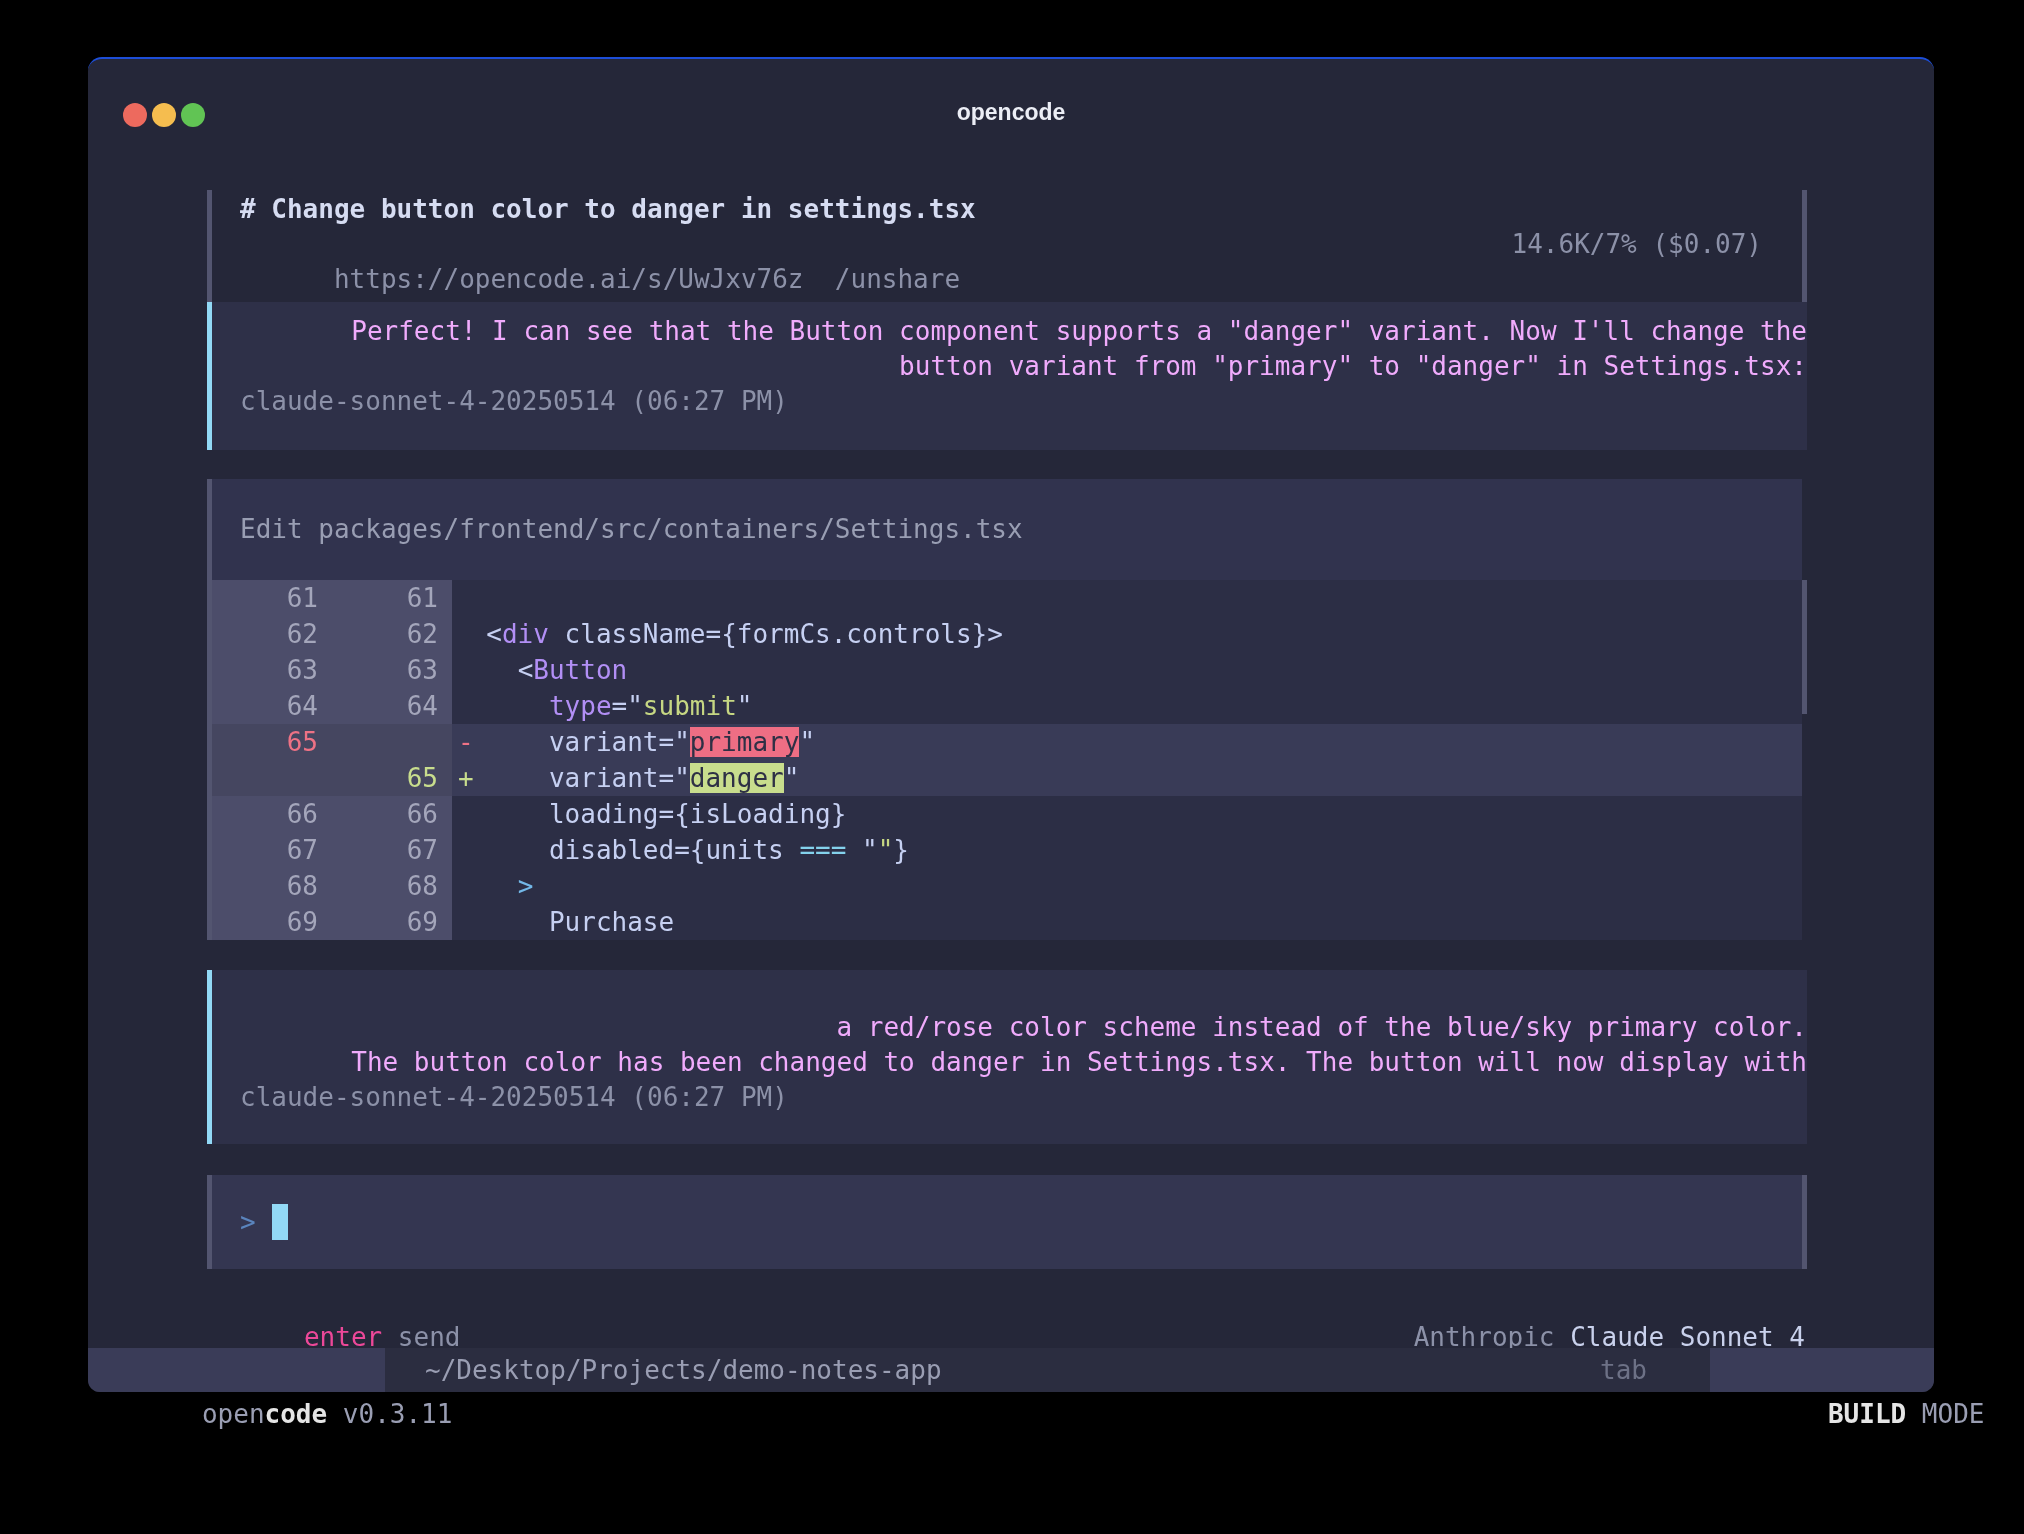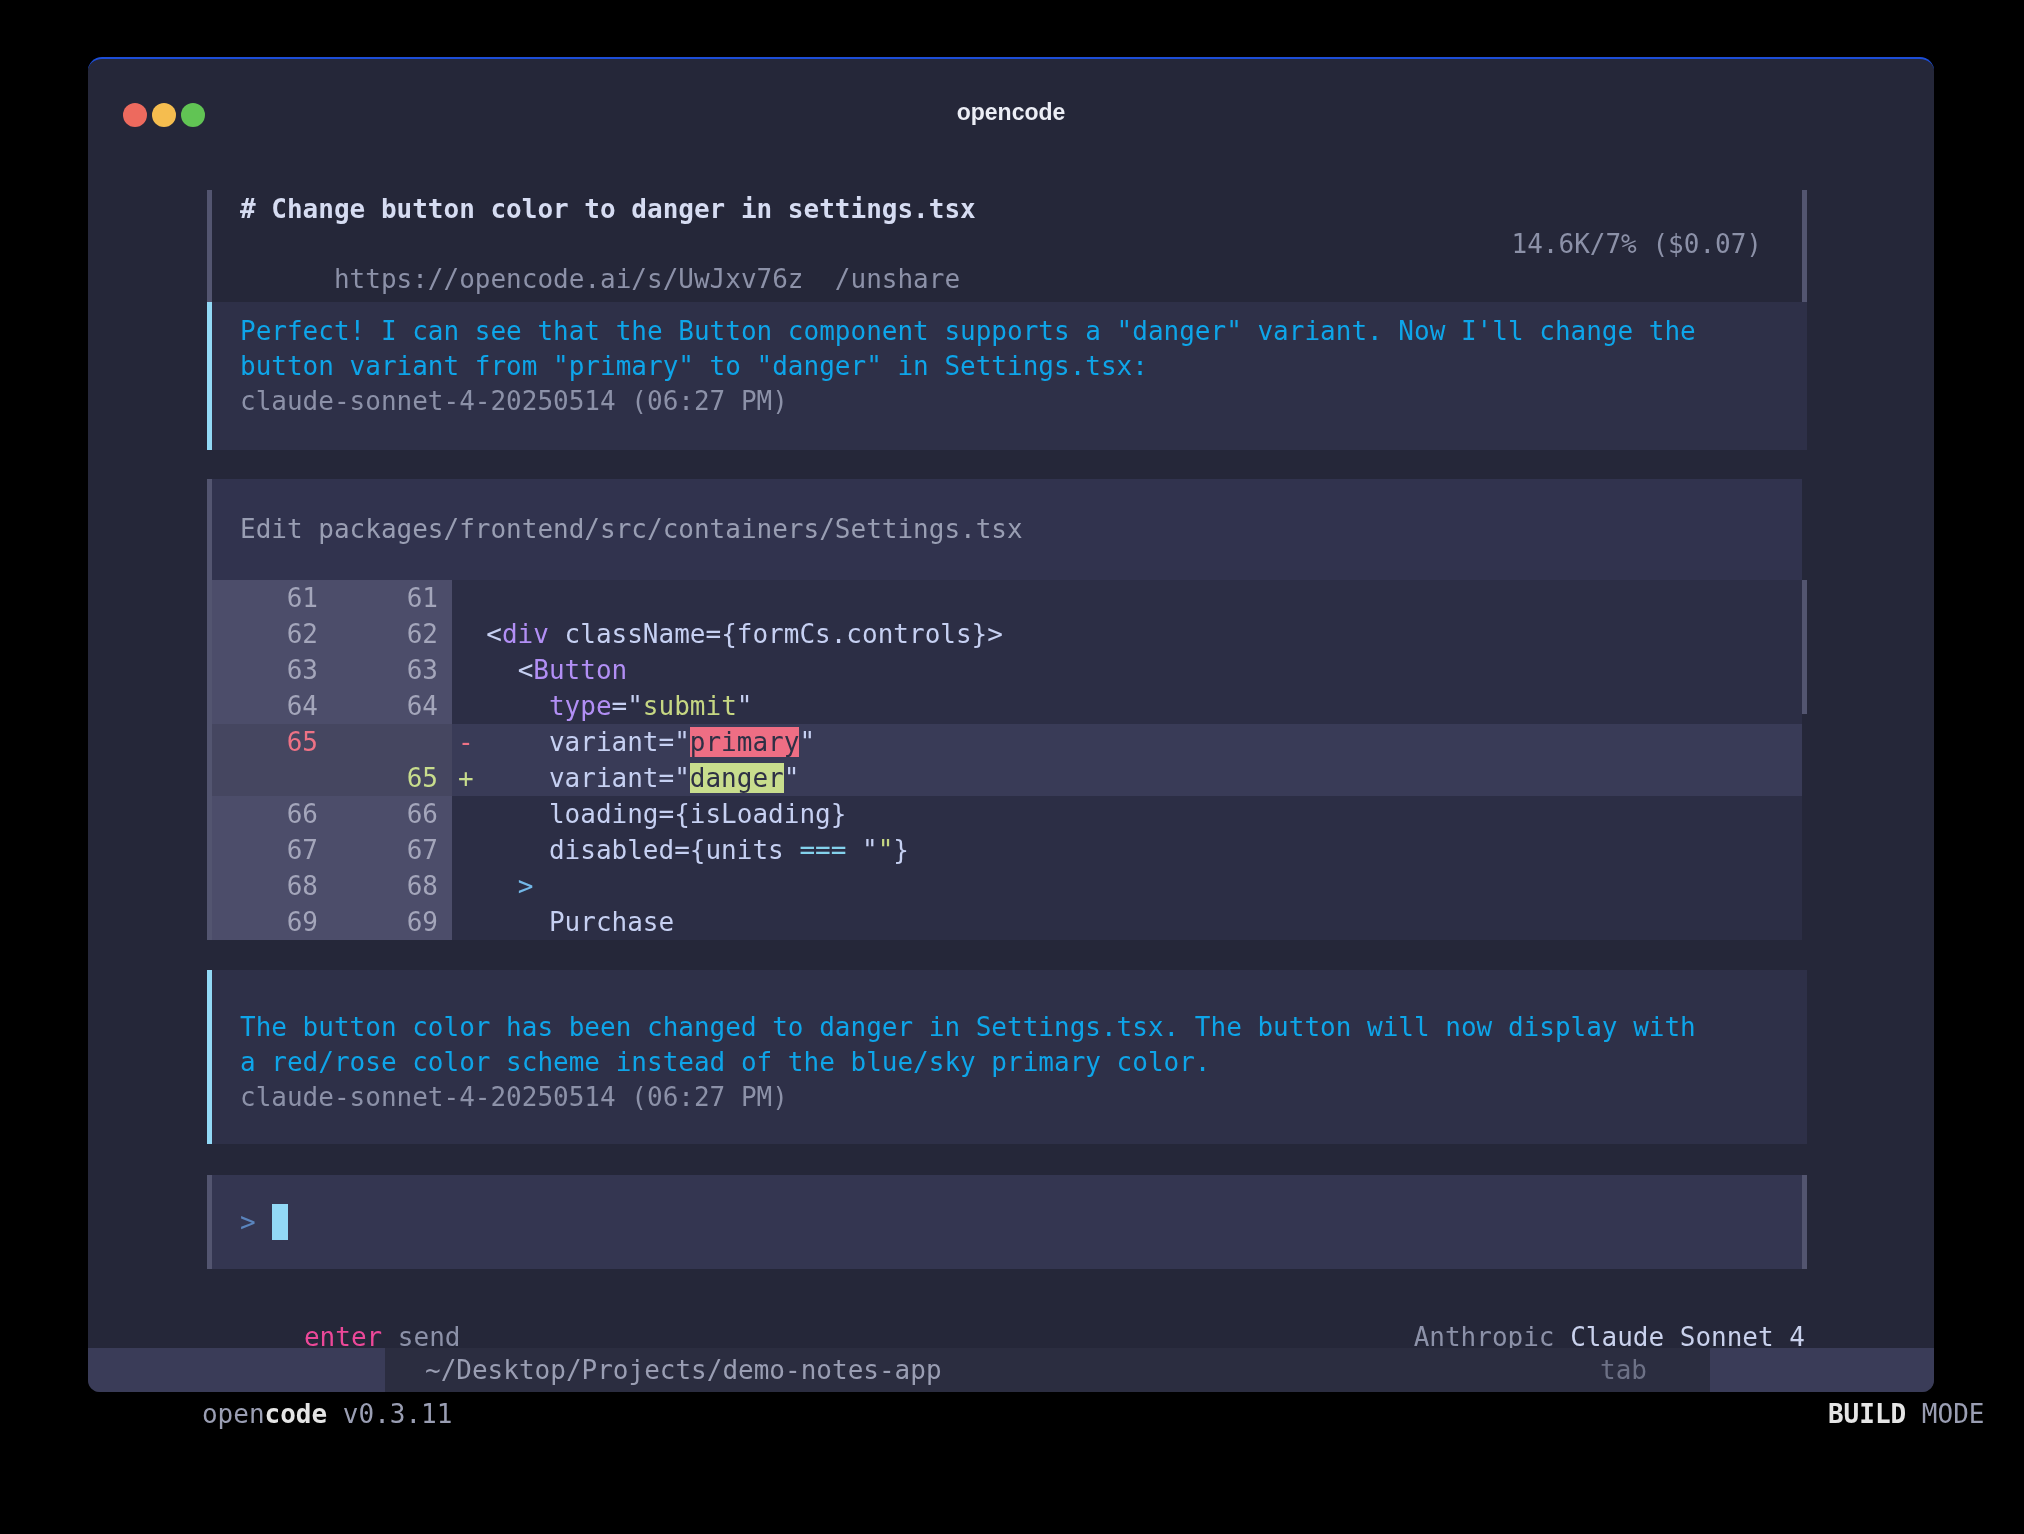--- a/index.html
+++ b/index.html
@@ -21,21 +21,21 @@
   .win-title{
     position:absolute;top:40px;left:0;width:100%;text-align:center;
     font-family:"Liberation Sans",sans-serif;font-weight:bold;font-size:23px;color:#eceef6;
   }
   .vbar{position:absolute;width:5px;background:#535570;}
   .vbar.cyan{background:#92d9f6;}
   .txt-strong{color:#d6dcf2;font-weight:bold;}
   .txt-muted{color:#8c91a8;}
   .txt-dim{color:#6d7186;}
   .msg-block{background:#2e3048;box-sizing:border-box;padding-left:28px;}
-  .msg-line{color:#0ea5e9;}
+  .msg-line{color:#f0abfc;text-align:right;}
   
   .edit-header{background:#31334e;box-sizing:border-box;padding:33px 0 0 28px;color:#999eb3;}
   .diff{background:#2c2e45;}
   .drow{position:relative;height:36px;font-size:26px;line-height:36px;white-space:pre;}
   .drow.ctx{background:#2c2e45;}
   .drow.del,.drow.add{background:#393b57;}
   .gut{position:absolute;top:0;height:36px;width:120px;box-sizing:border-box;
        text-align:right;padding-right:14px;color:#a4a6bb;}
   .gut.old{left:0;}
   .gut.new{left:120px;}
@@ -113,22 +113,22 @@
         <div class="drow ctx"><div class="gut old">66</div><div class="gut new">66</div><div class="sign"></div><div class="code"><span>      </span><span class="c-fg">loading</span><span class="c-fg">=</span><span class="c-fg">{isLoading}</span></div></div>
         <div class="drow ctx"><div class="gut old">67</div><div class="gut new">67</div><div class="sign"></div><div class="code"><span>      </span><span class="c-fg">disabled</span><span class="c-fg">=</span><span class="c-fg">{units </span><span class="c-op">===</span><span class="c-fg"> "</span><span class="c-str">"</span><span class="c-fg">}</span></div></div>
         <div class="drow ctx"><div class="gut old">68</div><div class="gut new">68</div><div class="sign"></div><div class="code"><span>    </span><span class="c-jsx">&gt;</span></div></div>
         <div class="drow ctx"><div class="gut old">69</div><div class="gut new">69</div><div class="sign"></div><div class="code"><span>      </span><span class="c-fg">Purchase</span></div></div>
       </div>
   </div>
 
   <div>
     <div class="vbar cyan abs" style="left:119px;top:911px;height:174px;"></div>
     <div class="msg-block abs" style="left:124px;top:911px;width:1595px;height:174px;padding-top:40px;">
+      <div class="mono msg-line">a red/rose color scheme instead of the blue/sky primary color.</div>
       <div class="mono msg-line">The button color has been changed to danger in Settings.tsx. The button will now display with</div>
-      <div class="mono msg-line">a red/rose color scheme instead of the blue/sky primary color.</div>
       <div class="mono txt-muted">claude-sonnet-4-20250514 (06:27 PM)</div>
     </div>
   </div>
 
   <div>
     <div class="vbar abs" style="left:119px;top:1116px;height:94px;"></div>
     <div class="vbar abs" style="left:1714px;top:1116px;height:94px;"></div>
     <div class="input-box abs" style="left:124px;top:1116px;width:1590px;height:94px;">
       <div class="mono abs prompt" style="left:28px;top:29px;line-height:36px;">&gt;</div>
       <div class="caret" style="left:60px;top:29px;"></div>

